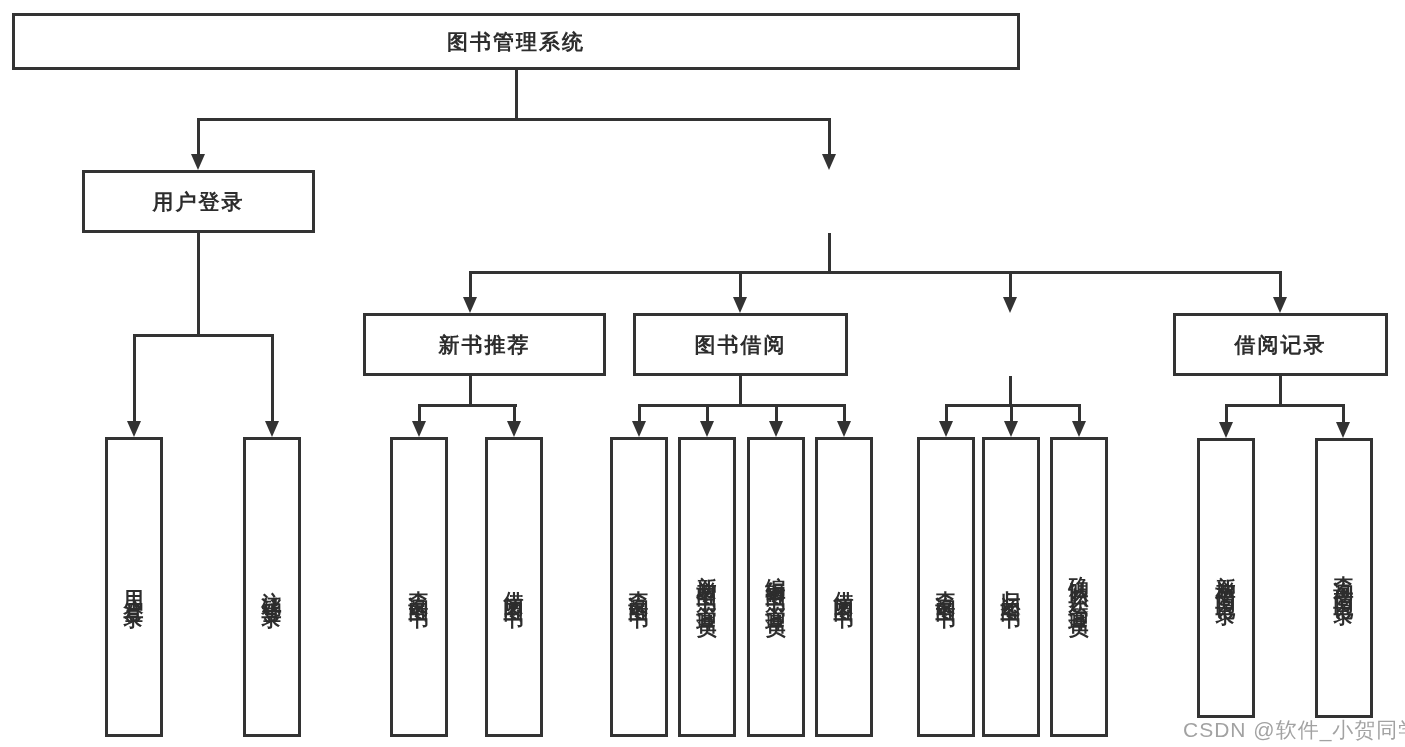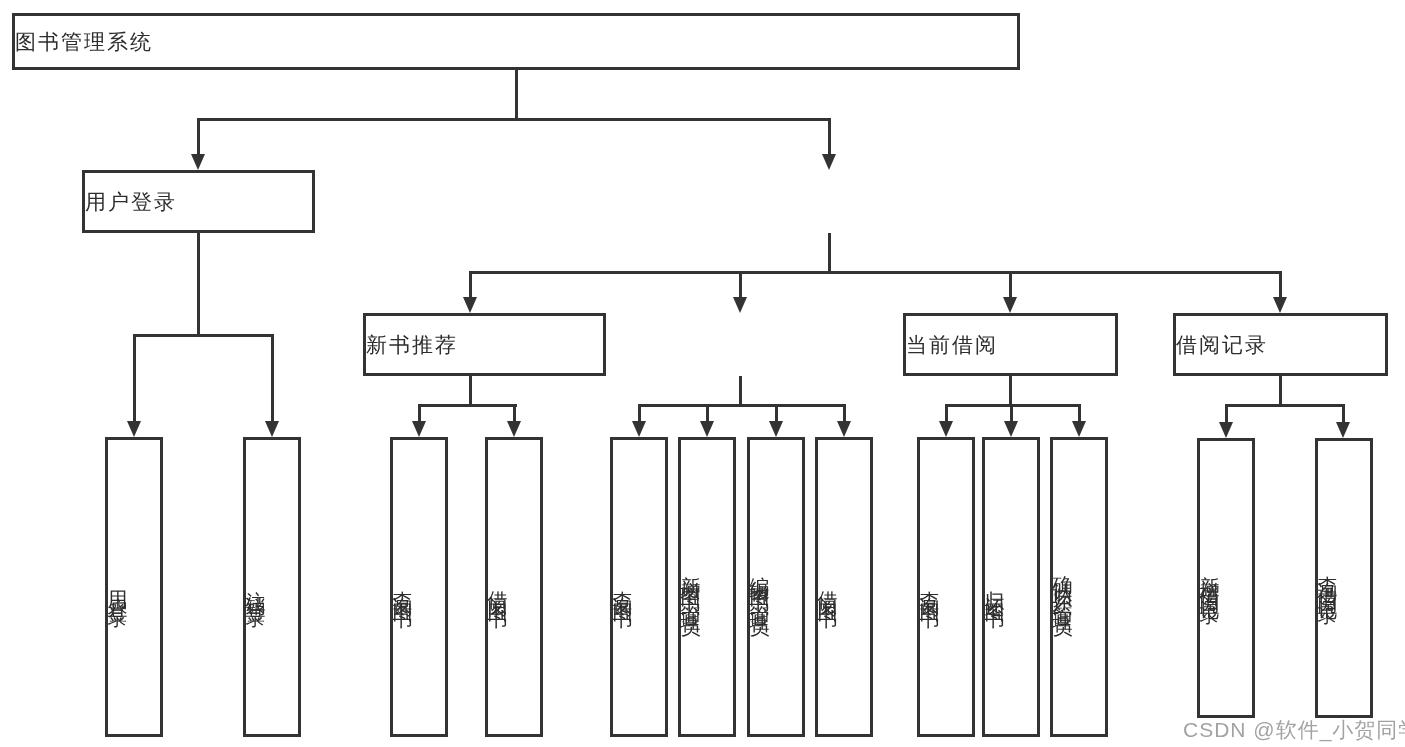--- a/index.html
+++ b/index.html
@@ -9,22 +9,22 @@
     --wm:#9b9b9b;
   }
   html,body{margin:0;padding:0;background:var(--bg);}
   .canvas{
     position:relative;width:1405px;height:747px;background:var(--bg);
     font-family:"Liberation Sans","DejaVu Sans",sans-serif;color:var(--text);
     overflow:hidden;
   }
   .box{
     position:absolute;box-sizing:border-box;border:3px solid var(--line);
-    background:var(--bg);display:flex;align-items:center;justify-content:flex-start;
-    font-size:21px;letter-spacing:2px;color:var(--text);
+    background:var(--bg);display:flex;align-items:center;justify-content:center;
+    font-size:21px;letter-spacing:2px;color:var(--text);font-weight:bold;
   }
   .leaf{border-width:3px;}
   .vlabel{
     writing-mode:vertical-rl;text-orientation:mixed;
     font-size:20px;line-height:1;letter-spacing:6px;
   }
   .vline,.hline{position:absolute;background:var(--line);}
   .arrow{
     position:absolute;width:0;height:0;
     border-left:7px solid transparent;border-right:7px solid transparent;
@@ -44,22 +44,22 @@
     <span>图书管理系统</span>
   </div>
 
   <div class="box" style="left:82px;top:170px;width:233px;height:63px;">
     <span>用户登录</span>
   </div>
 
   <div class="box" style="left:363px;top:313px;width:243px;height:63px;">
     <span>新书推荐</span>
   </div>
-  <div class="box" style="left:903px;top:313px;width:215px;height:63px;">
-    <span>当前借阅</span>
+  <div class="box" style="left:633px;top:313px;width:215px;height:63px;">
+    <span>图书借阅</span>
   </div>
   <div class="box" style="left:1173px;top:313px;width:215px;height:63px;">
     <span>借阅记录</span>
   </div>
 
   <div class="box leaf" style="left:105px;top:437px;width:58px;height:300px;">
     <span class="vlabel">用户登录</span>
   </div>
   <div class="box leaf" style="left:243px;top:437px;width:58px;height:300px;">
     <span class="vlabel">注销登录</span>

